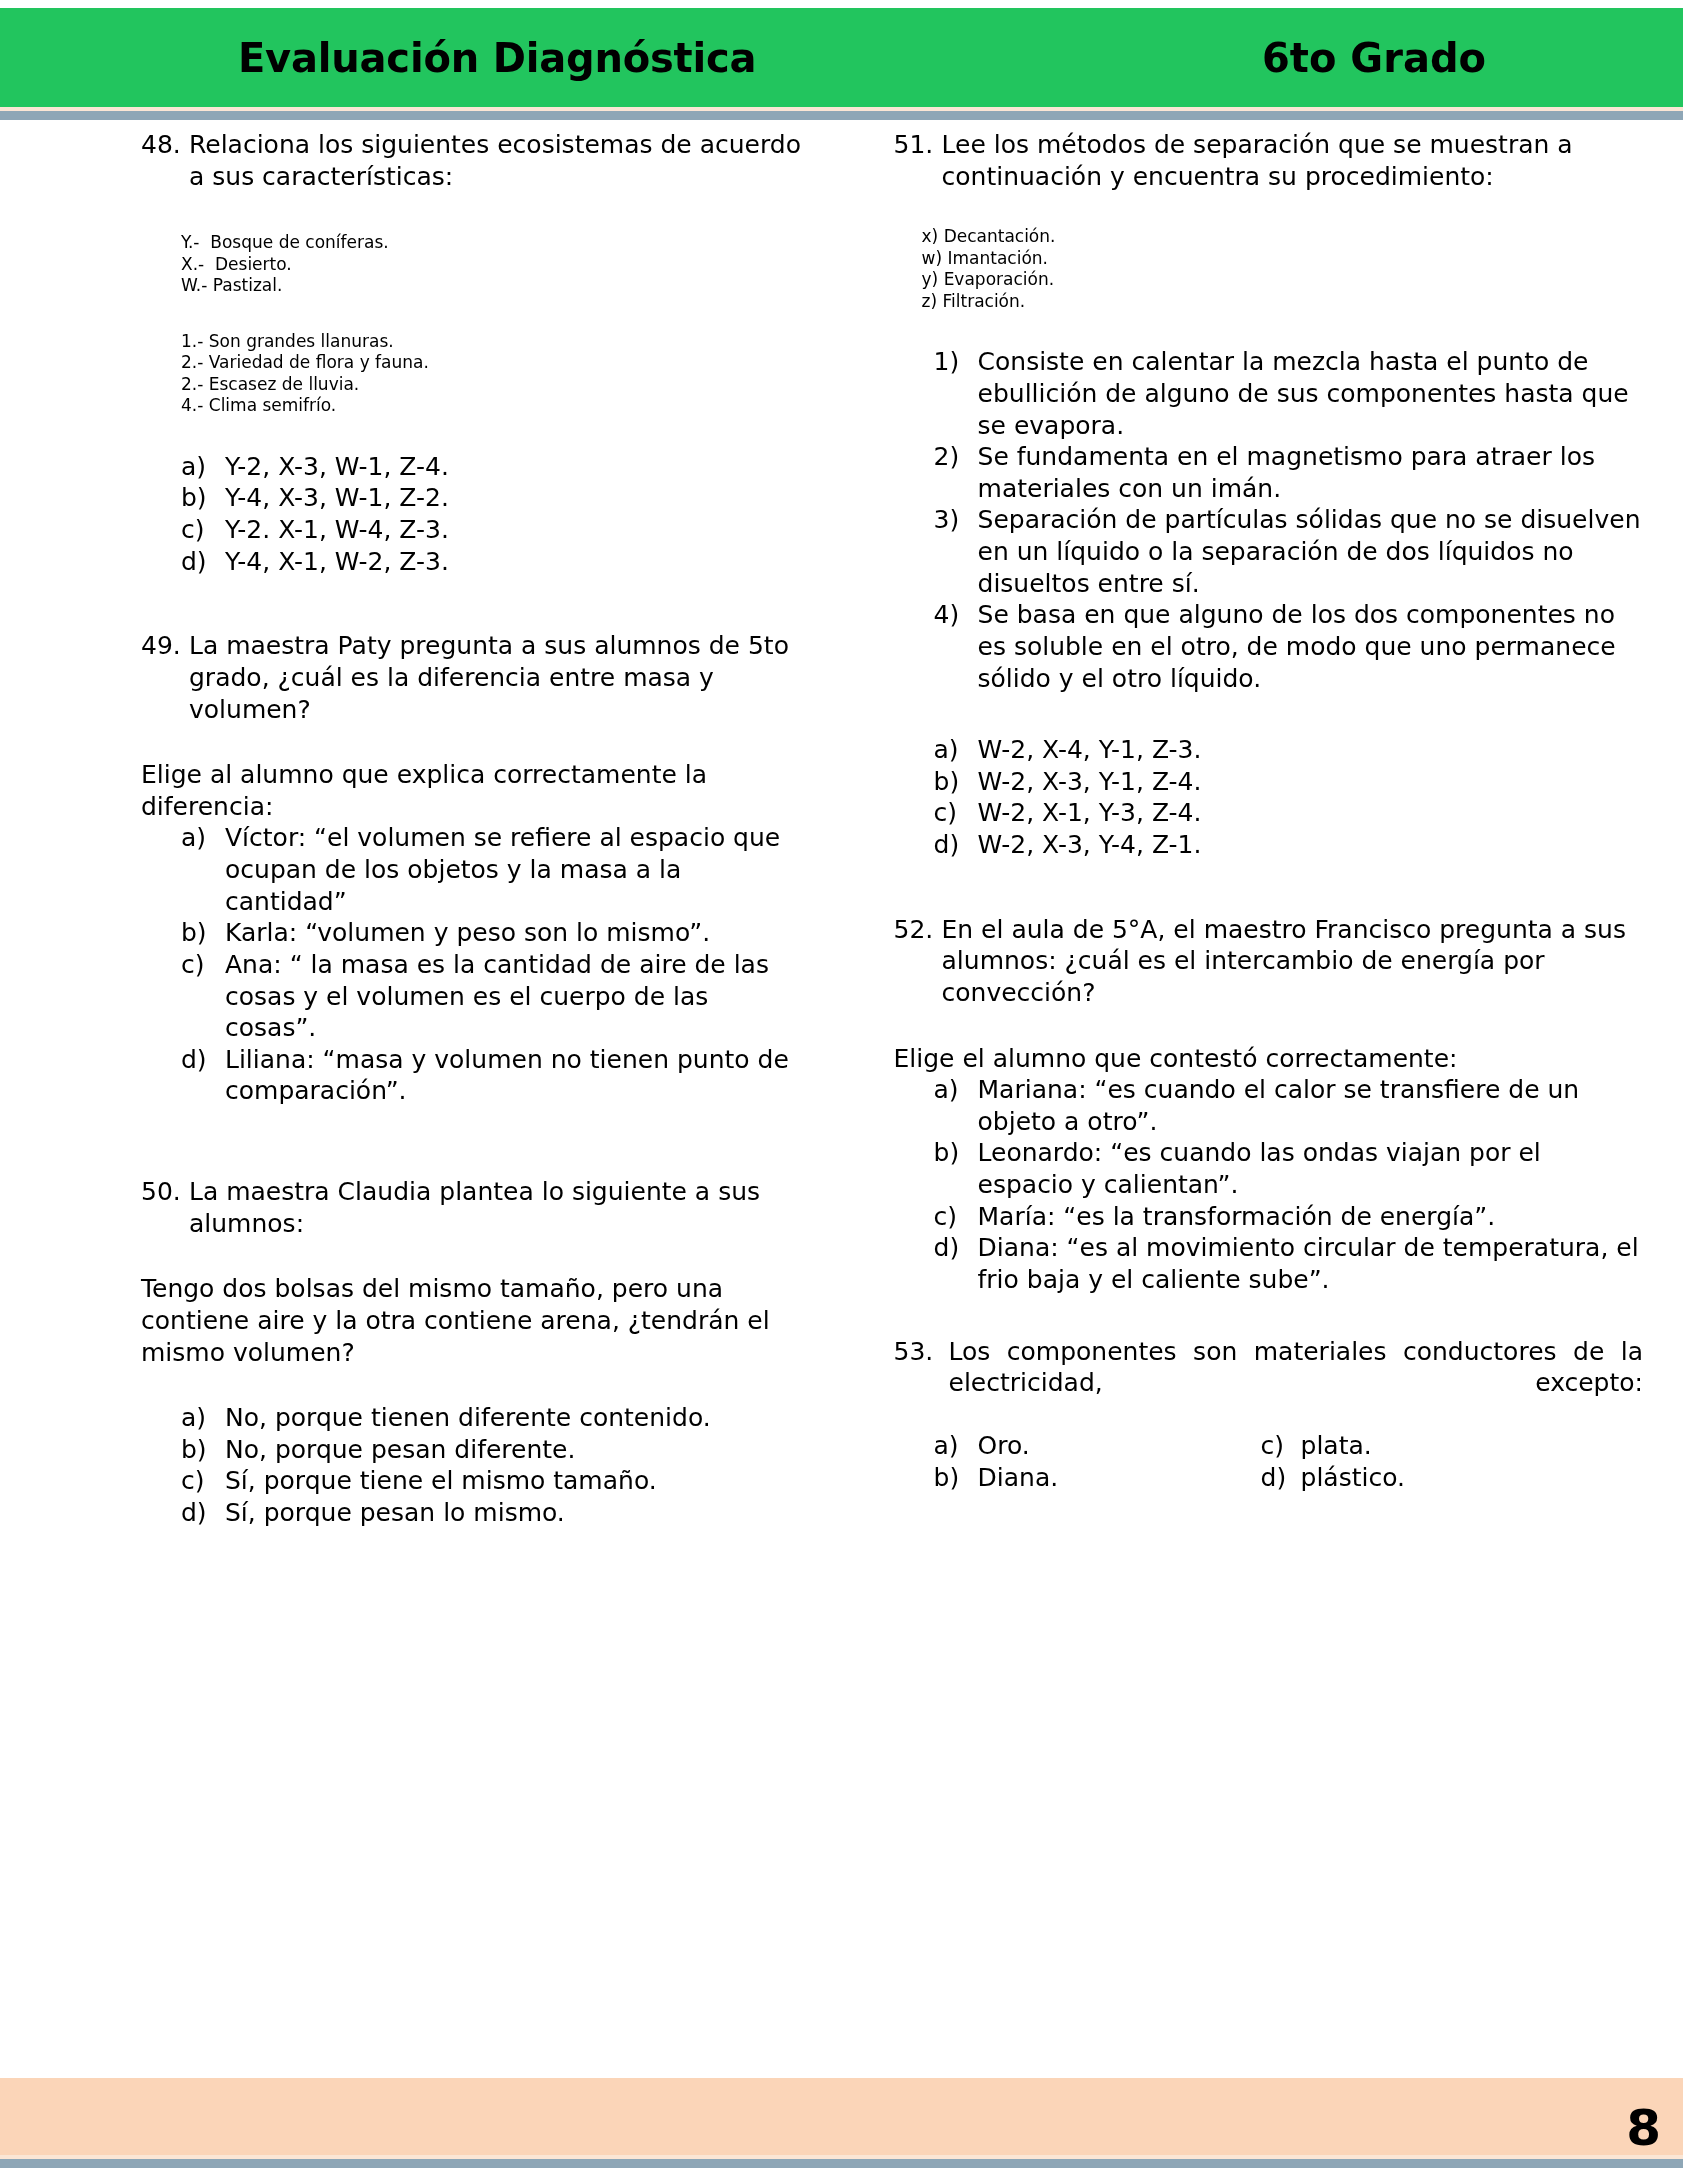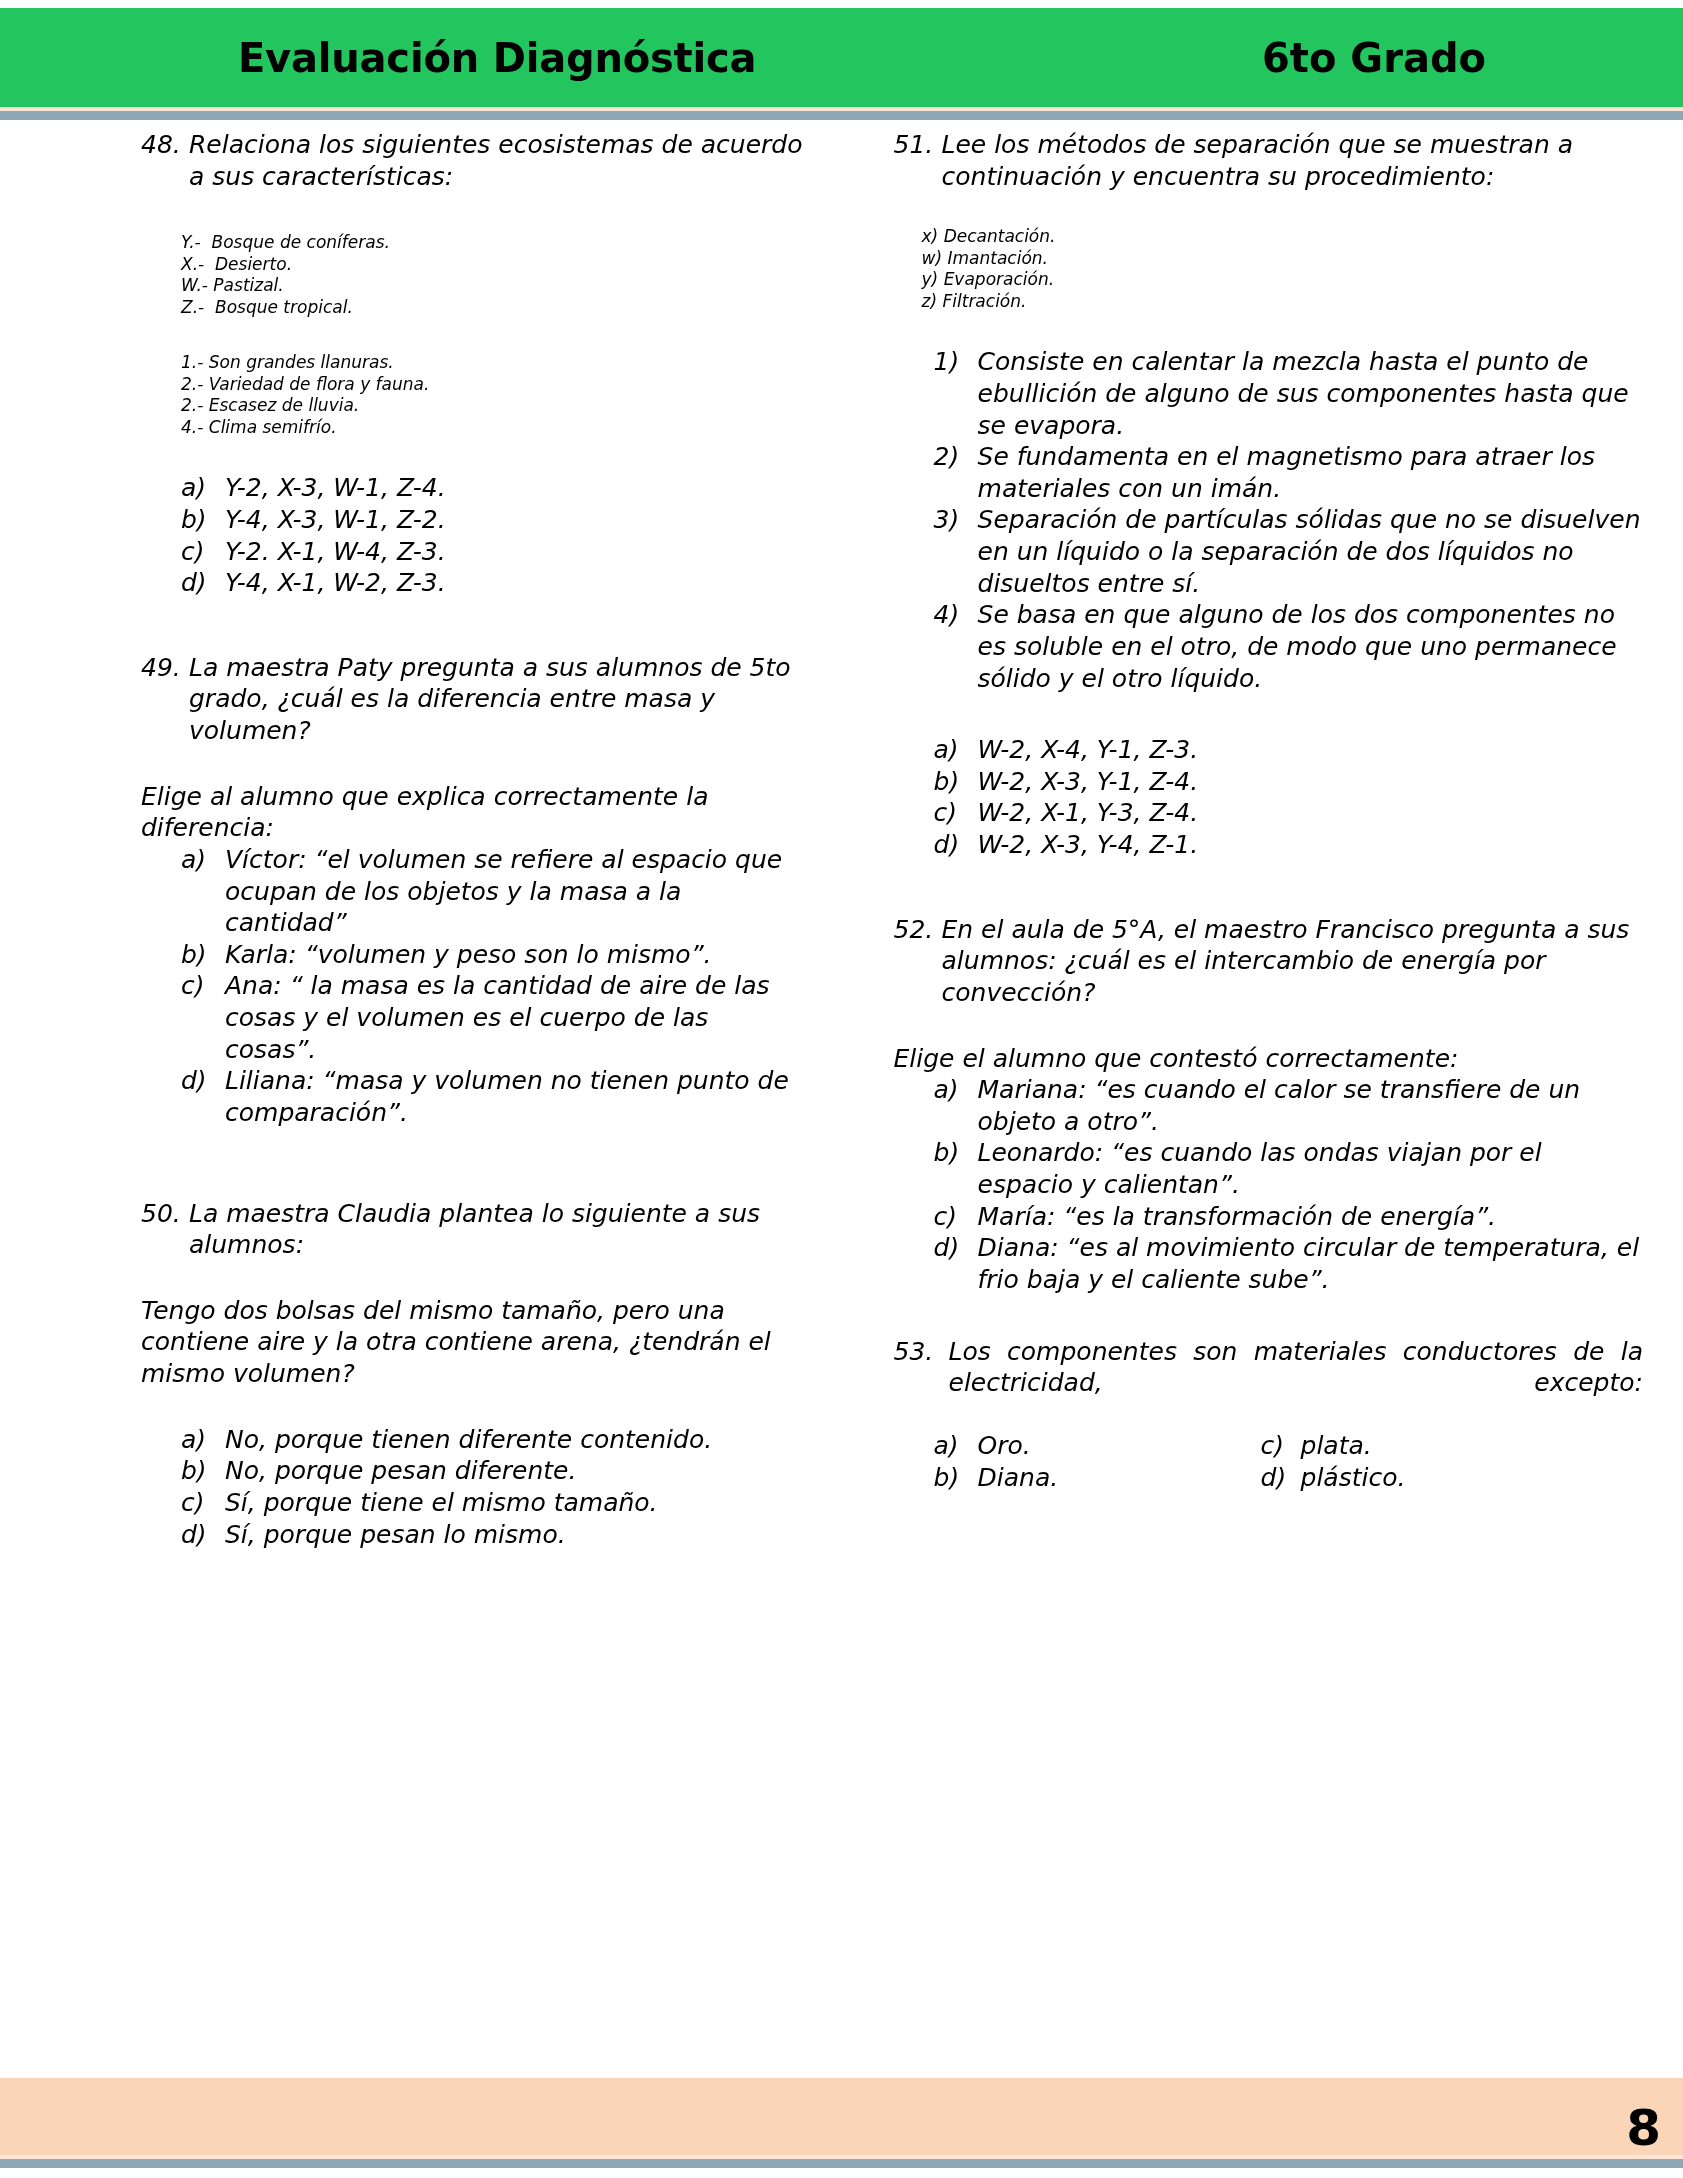--- a/index.html
+++ b/index.html
@@ -88,21 +88,20 @@
   }
 
   
   .columns {
     position: absolute;
     top: 129px;
     left: 0;
     width: 1683px;
     display: flex;
     gap: 0;
-    font-style: italic;
   }
   .col {
     box-sizing: border-box;
   }
   .col-left  { width: 842px; padding-left: 141px; padding-right: 36px; }
   .col-right { width: 842px; padding-left: 52px;  padding-right: 40px; }
 
   
   .q {
     font-size: 25px;
@@ -207,21 +206,20 @@
         <div class="q-num">48.</div>
         <div class="q-text">Relaciona los siguientes ecosistemas de acuerdo a sus características:</div>
       </div>
 
       <div class="sp-40"></div>
 
       <ul class="plainlist ind-sm">
         <li>Y.-  Bosque de coníferas.</li>
         <li>X.-  Desierto.</li>
         <li>W.- Pastizal.</li>
-        <li>Z.-  Bosque tropical.</li>
       </ul>
 
       <div class="sp-34"></div>
 
       <ul class="plainlist ind-sm">
         <li>1.- Son grandes llanuras.</li>
         <li>2.- Variedad de flora y fauna.</li>
         <li>2.- Escasez de lluvia.</li>
         <li>4.- Clima semifrío.</li>
       </ul>

